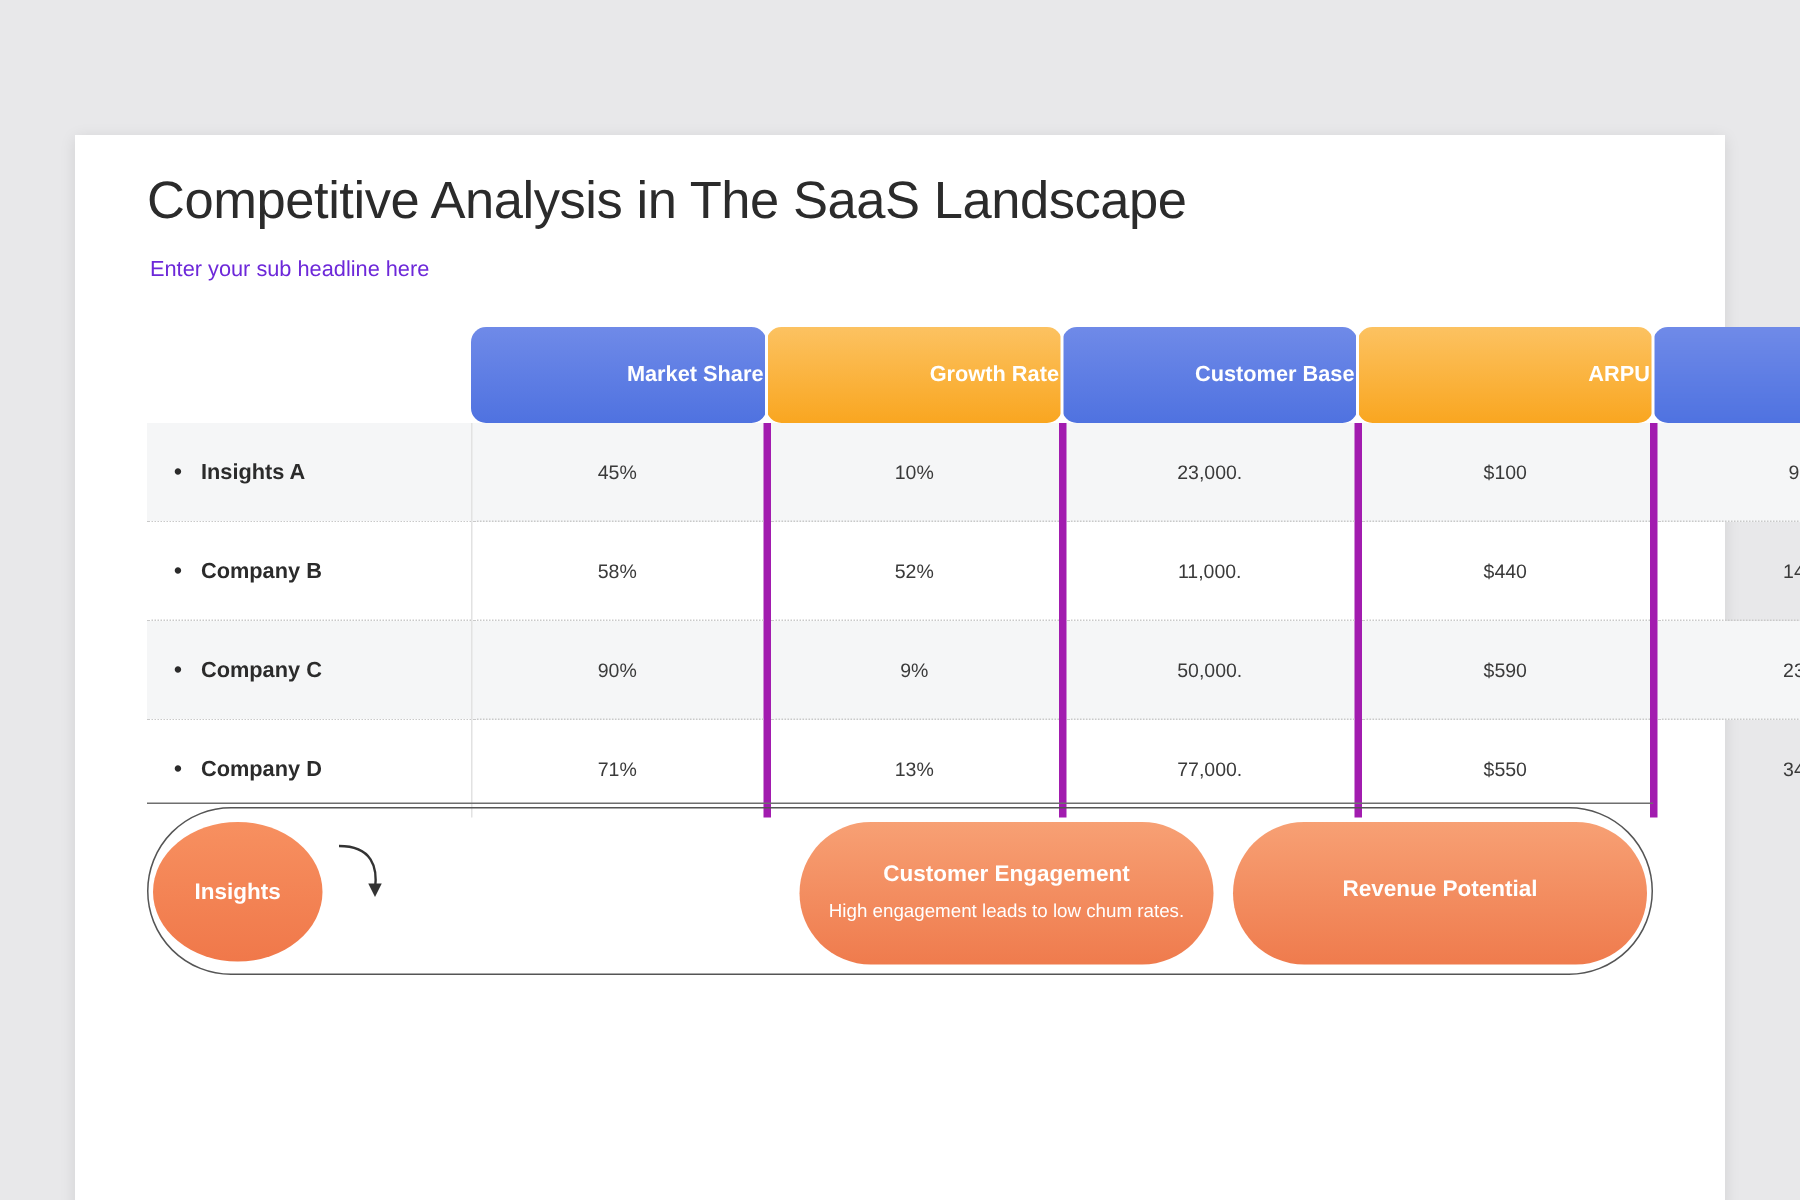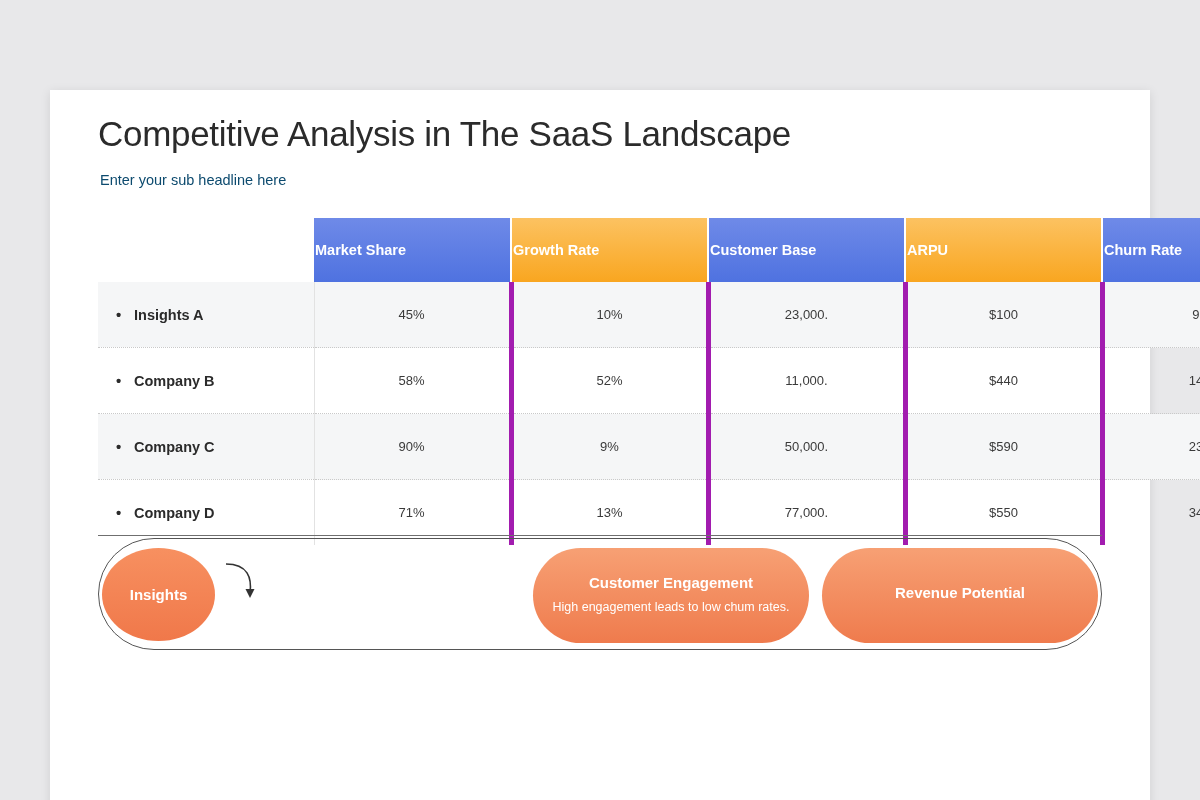--- a/index.html
+++ b/index.html
@@ -28,21 +28,21 @@
     color: #2b2b2b;
     font-weight: normal;
     letter-spacing: -0.3px;
     white-space: nowrap;
   }
   .subtitle {
     position: absolute;
     left: 50px;
     top: 82px;
     font-size: 14.5px;
-    color: #0c4a6e;
+    color: #6d28d9;
   }
 
   
   .table-wrap {
     position: absolute;
     left: 48px;
     top: 128px;
     width: 1004px;
   }
   table.comp {
@@ -55,23 +55,24 @@
 
   table.comp th.corner {
     background: #ffffff;
     border: none;
   }
   table.comp th.hdr {
     height: 62px;
     color: #ffffff;
     font-size: 14.5px;
     font-weight: bold;
-    text-align: left;
+    text-align: right;
     vertical-align: middle;
     border-right: 2px solid #ffffff;
+    border-radius: 10px;
   }
   table.comp th.hdr:last-child { border-right: none; }
   .hdr-blue  { background: linear-gradient(180deg,#6f8ae8 0%,#4f72e0 100%); }
   .hdr-amber { background: linear-gradient(180deg,#fcc261 0%,#f9a620 100%); }
 
   table.comp td {
     height: 63px;
     font-size: 13px;
     color: #3a3a3a;
     text-align: center;

